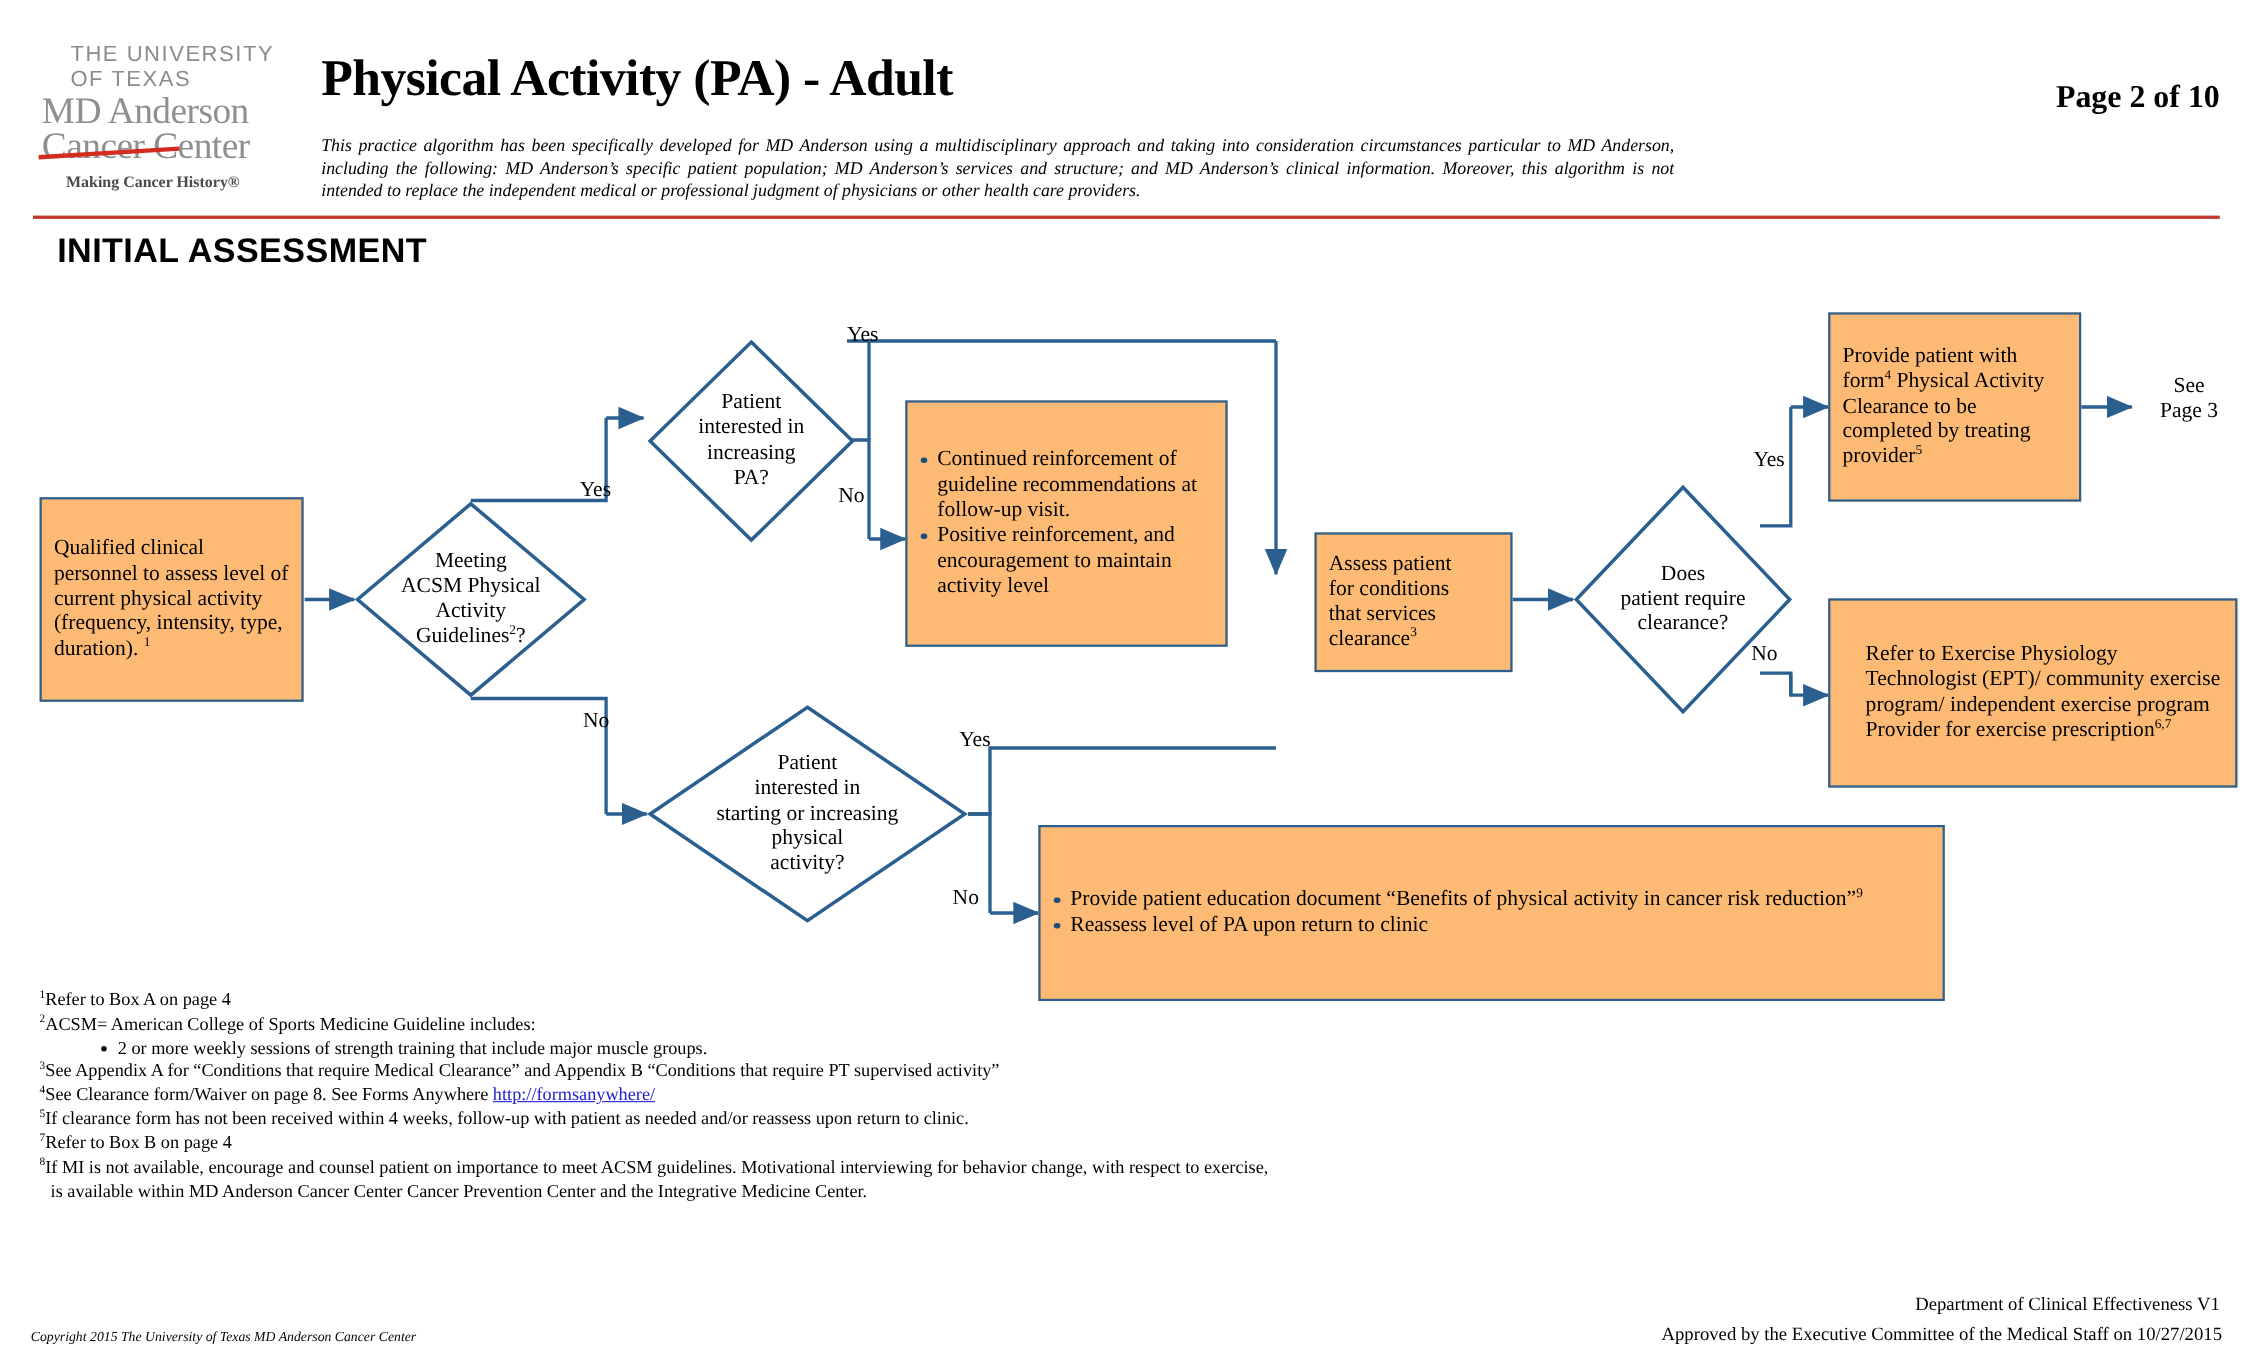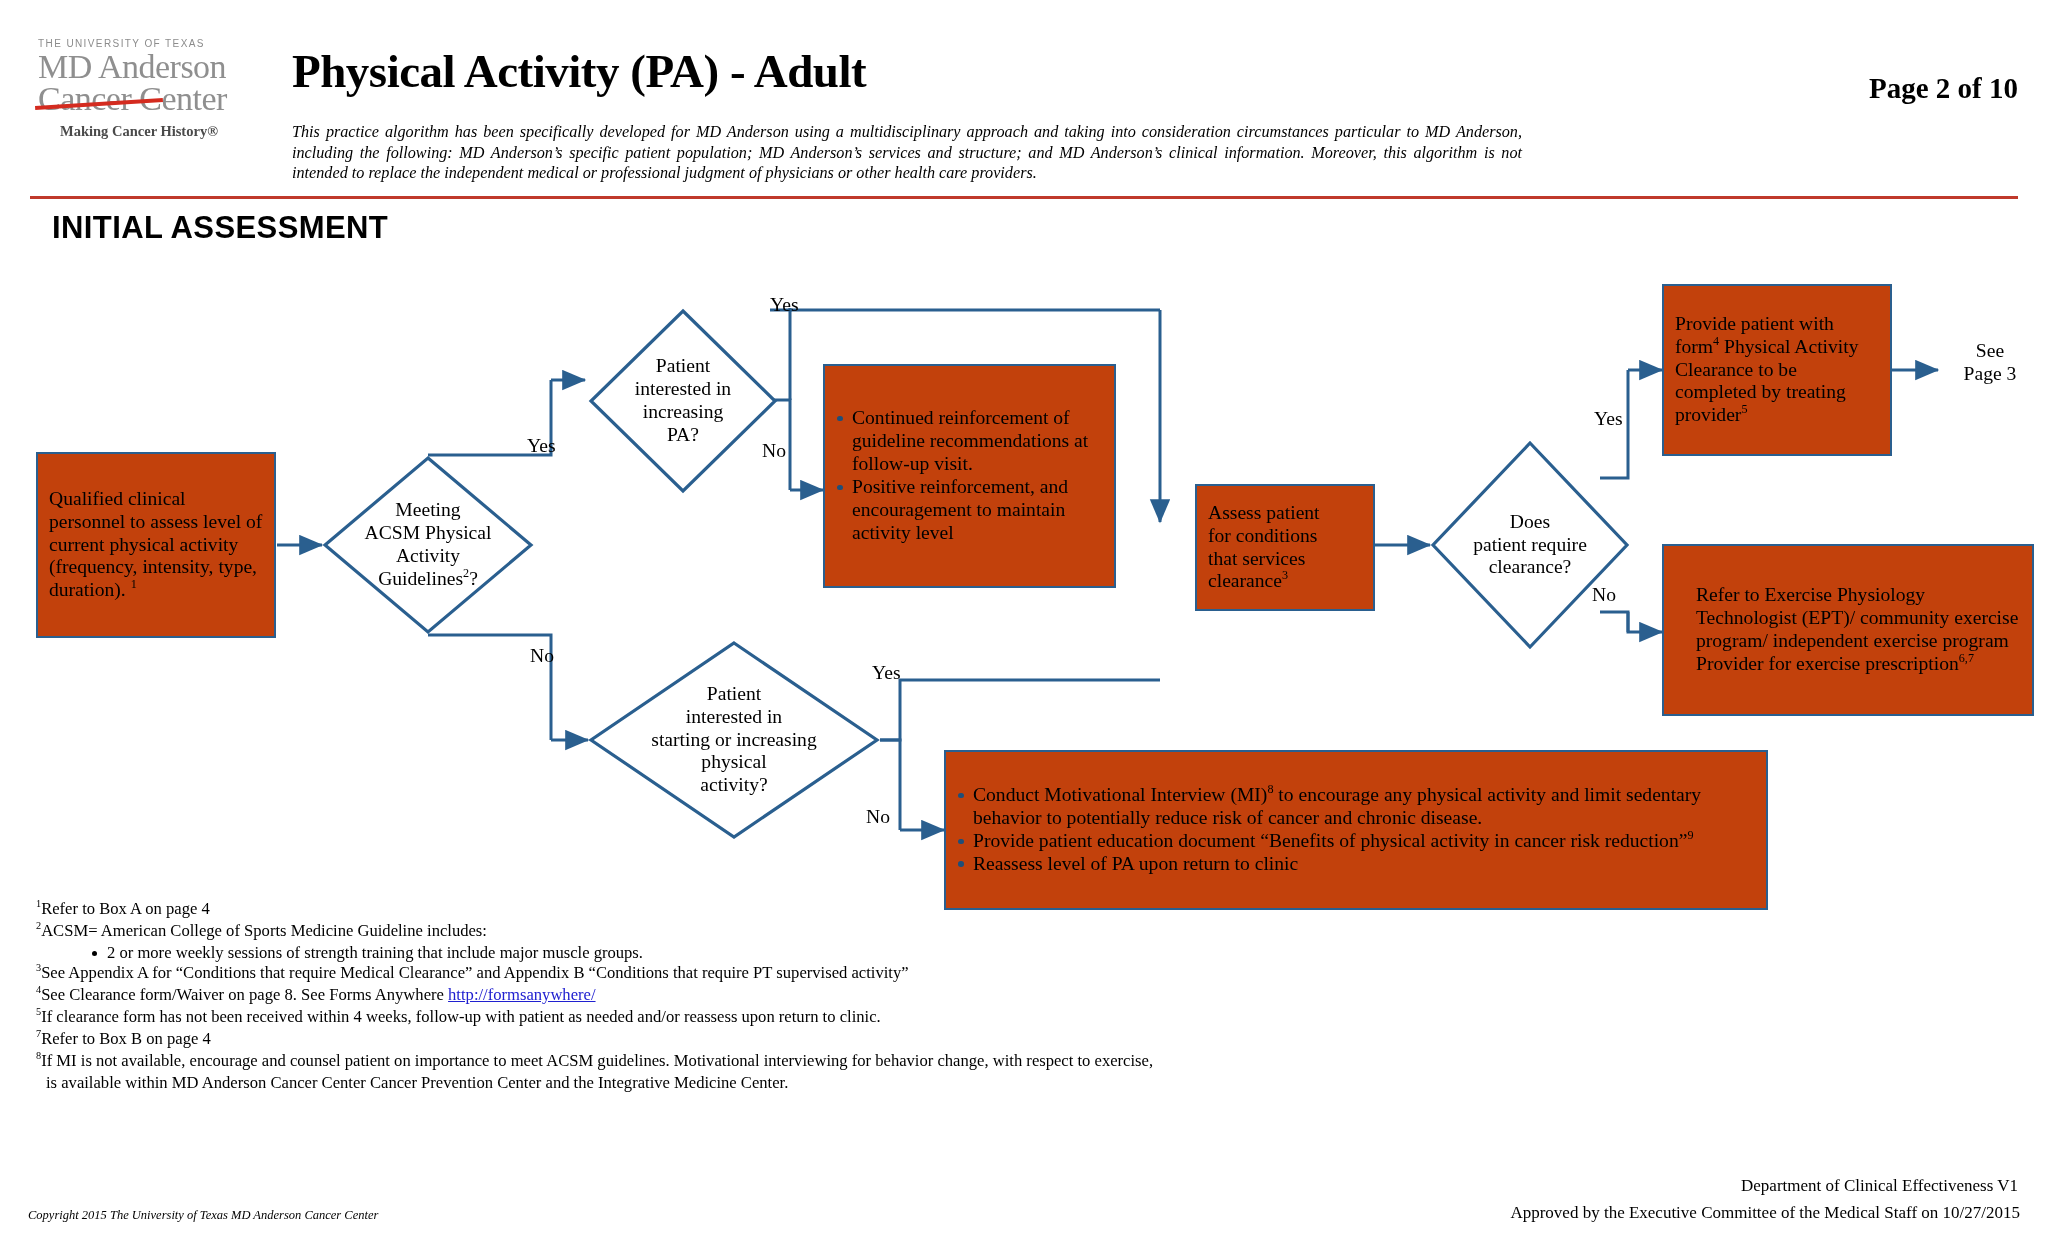--- a/index.html
+++ b/index.html
@@ -8,38 +8,38 @@
     background:#ffffff;
     font-family:"Liberation Serif", serif;
     color:#000;
     position:relative;
     overflow:hidden;
   }
   .abs{position:absolute;}
 
   
   #logo-block{left:38px;top:38px;width:245px;height:110px;}
-  .logo-l1{font-family:"Liberation Sans",sans-serif;font-size:10px;letter-spacing:1.4px;color:#8c8c8c;}
+  .logo-l1{font-family:"Liberation Sans",sans-serif;font-size:20px;letter-spacing:1.4px;color:#8c8c8c;margin-left:26px;}
   .logo-l2{font-family:"Liberation Serif",serif;font-size:34px;color:#8f8f8f;line-height:1.0;margin-top:1px;letter-spacing:-0.5px;}
   .logo-l3wrap{position:relative;display:inline-block;margin-top:-2px;}
   .logo-l3{font-family:"Liberation Serif",serif;font-size:34px;color:#8f8f8f;line-height:1.0;letter-spacing:-0.5px;}
   .logo-strike{position:absolute;left:-3px;top:20px;width:128px;height:3.5px;background:#d42b1f;transform:rotate(-3.5deg);}
   .logo-l4{font-family:"Liberation Serif",serif;font-size:14.5px;color:#4a4a4a;margin-top:7px;margin-left:22px;font-weight:bold;}
 
   #page-title{left:292px;top:44px;font-size:47px;font-weight:bold;letter-spacing:-0.5px;}
   #disclaimer{left:292px;top:122px;width:1230px;font-style:italic;font-size:16.2px;line-height:1.27;text-align:justify;}
   #page-number{right:30px;top:72px;font-size:29px;font-weight:bold;}
   #red-rule{left:30px;top:196px;width:1988px;height:3px;background:#c0392b;}
   #section-label{left:52px;top:210px;font-size:31px;font-weight:bold;letter-spacing:0.4px;
                  font-family:Liberation Sans, sans-serif;}
 
   
   .node{
     border:2.6px solid #2a5f8f;
-    background:#c2410c;
+    background:#fdba74;
     box-sizing:border-box;
     font-size:19.6px;
     line-height:1.17;
     padding:9px 11px;
   }
   .diamond-wrap{}
   .diamond-svg{position:absolute;left:0;top:0;}
   .diamond-text{
     position:absolute;left:0;top:0;width:100%;height:100%;
     display:flex;align-items:center;justify-content:center;
@@ -235,21 +235,20 @@
 </div>
 
 <div class="abs node" style="left:1662px;top:544px;width:372px;height:172px;display:flex;align-items:center;padding-left:32px;">
   <div>
     <span>Refer to Exercise Physiology Technologist (EPT)/ community exercise program/ independent exercise program Provider for exercise prescription</span><sup>6,7</sup>
   </div>
 </div>
 
 <div class="abs node" style="left:944px;top:750px;width:824px;height:160px;display:flex;align-items:center;">
   <ul class="blist">
-    <li><span>Conduct Motivational Interview (MI)</span><sup>8</sup><span> to encourage any physical activity and limit sedentary behavior to potentially reduce risk of cancer and chronic disease.</span></li>
     <li><span>Provide patient education document “Benefits of physical activity in cancer risk reduction”</span><sup>9</sup></li>
     <li>Reassess level of PA upon  return to clinic</li>
   </ul>
 </div>
 
 <div class="abs" id="footnotes">
     <div class="fn"><sup>1</sup>Refer to Box A on page 4</div>
     <div class="fn"><sup>2</sup>ACSM= American College of Sports Medicine Guideline includes:</div>
     <div class="sub">2 or more weekly sessions of strength training that include major muscle groups.</div>
     <div class="fn"><sup>3</sup>See Appendix A for “Conditions that require Medical Clearance” and Appendix B “Conditions that require PT supervised activity”</div>

